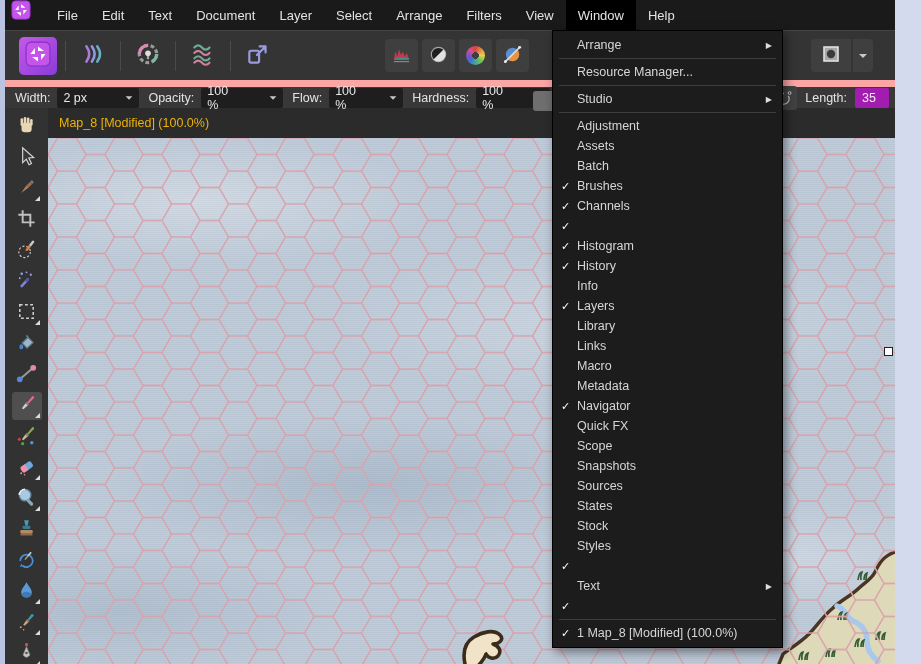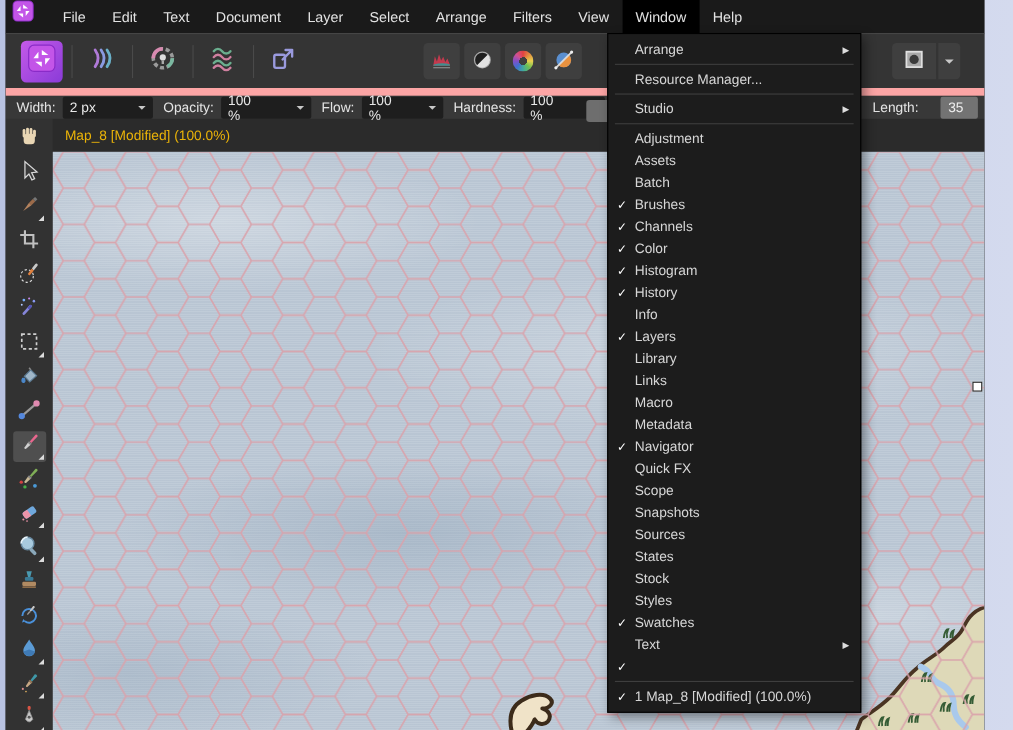--- a/index.html
+++ b/index.html
@@ -65,24 +65,24 @@
   }
   .ctx-fields { display:flex; align-items:center; margin-left:10px; gap:9px; }
   .ctx-field { display:flex; align-items:center; gap:7px; }
   .ctx-box {
     background:#1e1e1e; border-radius:2px; height:20px; display:flex;
     align-items:center; justify-content:space-between; padding:0 6px; color:#e8e8e8;gap:30px;
   }
   .ctx-box .chev { transform:scale(.85); }
   .w82 { width:82px; } .w74 { width:74px; }
   .ctx-frag { position:absolute; left:528px; top:4px; width:26px; height:20px; background:#6e6e6e; border-radius:3px; }
-  .ctx-right { position:absolute; right:6px; top:0; height:100%; display:flex; align-items:center; gap:20px; }
+  .ctx-right { position:absolute; right:6px; top:0; height:100%; display:flex; align-items:center; gap:8px; }
   .stab { width:24px; height:24px; display:flex; align-items:center; justify-content:center; background:#424242; border-radius:3px; }
   .stab svg { width:20px; height:20px; }
-  .ctx-value { background:#737373; border-radius:2px; width:34px; height:20px; display:flex; align-items:center; padding-left:7px; color:#efefef; }
+  .ctx-value { background:#a21caf; border-radius:2px; width:34px; height:20px; display:flex; align-items:center; padding-left:7px; color:#efefef; }
   
   .workspace { display:flex; height:556px; }
   .tools {
     width:43px; background:#323232; display:flex; flex-direction:column;
     align-items:center; padding-top:5px; overflow:hidden; flex:0 0 auto;
   }
   .tool {
     width:30px; height:28px; margin-bottom:3px; border-radius:3px; position:relative;
     display:flex; align-items:center; justify-content:center; flex:0 0 auto;
   }
@@ -528,21 +528,20 @@
       <div class="menu-row">
         <span class="menu-check">✓</span>
         <span class="menu-label">Brushes</span>
       </div>
       <div class="menu-row">
         <span class="menu-check">✓</span>
         <span class="menu-label">Channels</span>
       </div>
       <div class="menu-row">
         <span class="menu-check">✓</span>
-        <span class="menu-label">Color</span>
       </div>
       <div class="menu-row">
         <span class="menu-check">✓</span>
         <span class="menu-label">Histogram</span>
       </div>
       <div class="menu-row">
         <span class="menu-check">✓</span>
         <span class="menu-label">History</span>
       </div>
       <div class="menu-row">
@@ -596,21 +595,20 @@
       <div class="menu-row">
         <span class="menu-check"></span>
         <span class="menu-label">Stock</span>
       </div>
       <div class="menu-row">
         <span class="menu-check"></span>
         <span class="menu-label">Styles</span>
       </div>
       <div class="menu-row">
         <span class="menu-check">✓</span>
-        <span class="menu-label">Swatches</span>
       </div>
       <div class="menu-row">
         <span class="menu-check"></span>
         <span class="menu-label">Text</span>
         <span class="menu-arrow">▶</span>
       </div>
       <div class="menu-row">
         <span class="menu-check">✓</span>
       </div>
       <div class="menu-sep"></div>

